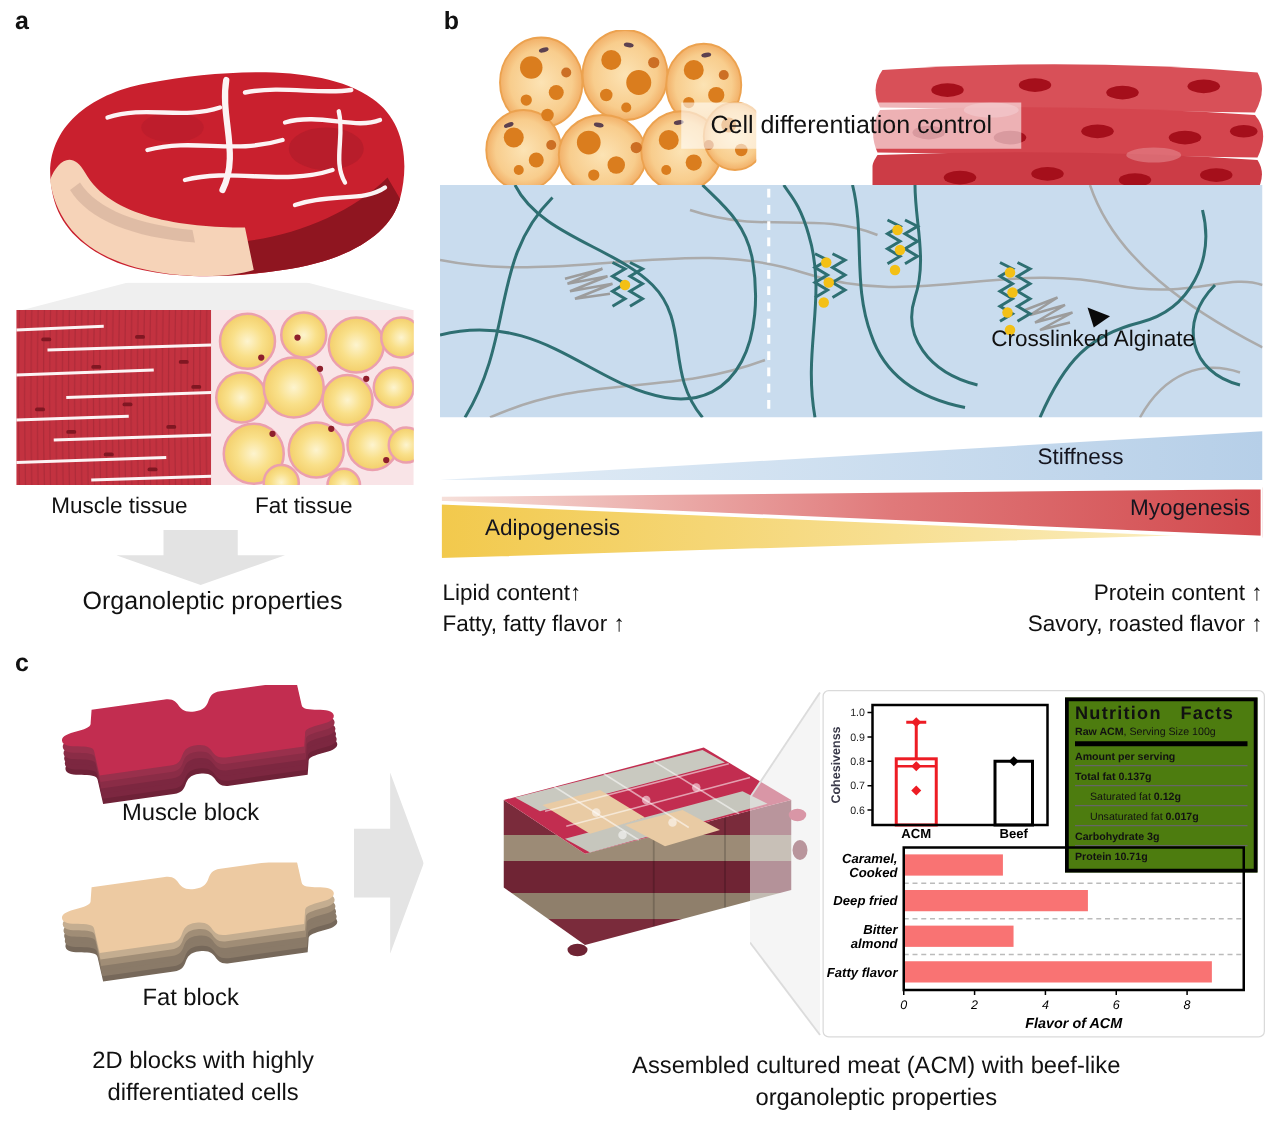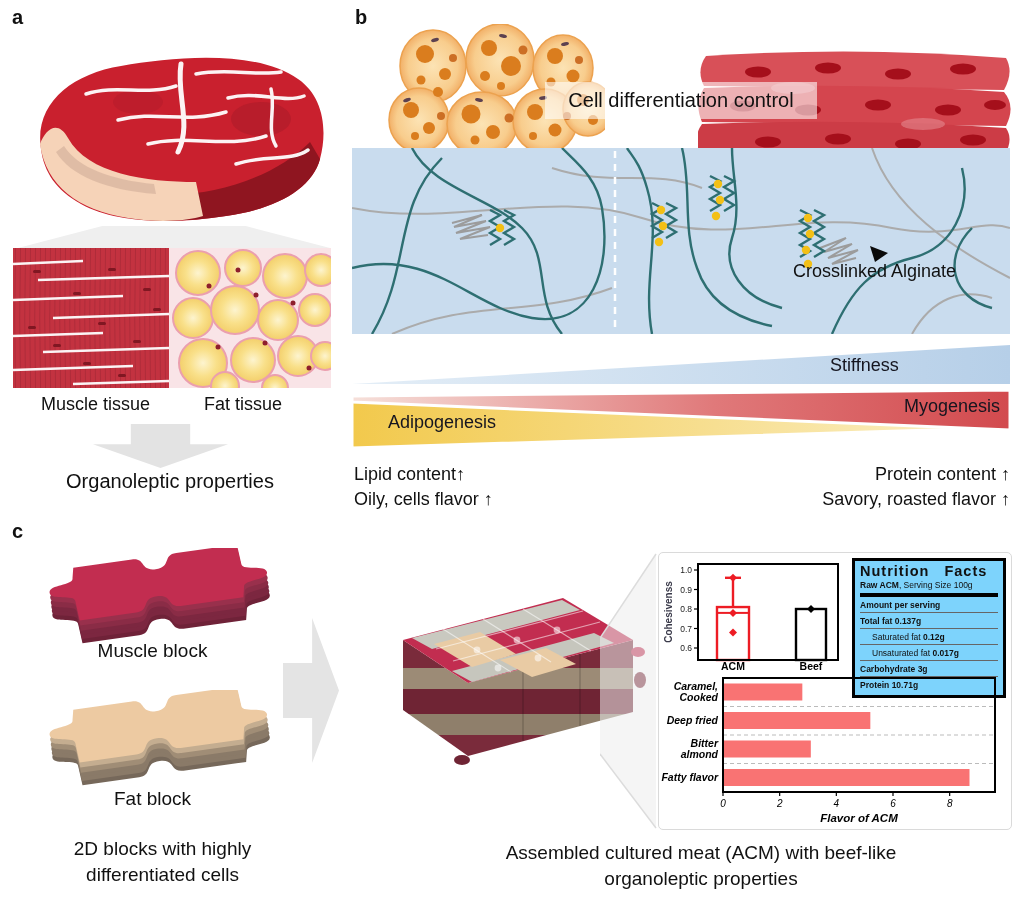--- a/index.html
+++ b/index.html
@@ -10,21 +10,21 @@
   .cap{font-size:19px;text-align:center;}
   .lab17{font-size:18px;}
   .banner{background:rgba(255,255,255,0.58);text-align:center;font-size:20px;line-height:37px;}
   .wedge-label{font-size:18px;color:#15151f;}
   .side-text{font-size:18px;line-height:25px;}
   .arrow-down{background:#e3e3e3;clip-path:polygon(28% 0,72% 0,72% 46%,100% 46%,50% 100%,0 46%,28% 46%);}
   .arrow-right{background:#e4e4e4;clip-path:polygon(0 31%,52% 31%,52% 0,100% 50%,52% 100%,52% 69%,0 69%);}
   .trap{background:#efefef;clip-path:polygon(27% 0,73% 0,100% 100%,0 100%);}
   .inset{border:1.5px solid #dadada;border-radius:5px;background:#fff;}
   
-  .nutrition{border:3px solid #000;background:#7dd3fc;padding:2px 5px 3px 5px;box-sizing:border-box;}
+  .nutrition{border:3px solid #000;background:#4d7c0f;padding:2px 5px 3px 5px;box-sizing:border-box;}
   .n-title{font-weight:bold;font-size:14.5px;letter-spacing:1px;word-spacing:10px;white-space:nowrap;}
   .n-serving{font-size:8.5px;padding:1px 0 2px 0;}
   .n-thick{height:4px;background:#000;margin:1px 0 0 0;}
   .n-amount{font-size:8.5px;font-weight:600;padding:2.5px 0;}
   .n-row{font-size:8.5px;border-top:1px solid #666;padding:2.5px 0;}
   .n-row .val{font-weight:600;}
   .n-row.b .lab{font-weight:bold;}
   .n-row.ind{padding-left:12px;}
 </style>
 </head>
@@ -276,21 +276,21 @@
   <polygon points="0,42 658,3 658,42" fill="url(#gBlue)"></polygon>
   <polygon points="0,56 645,86 0,106" fill="url(#gYellow)" stroke="#ffffff" stroke-width="3"></polygon>
   <polygon points="0,54 658,48 658,88 0,60" fill="url(#gRed)" stroke="#ffffff" stroke-width="3"></polygon>
 </svg>
 <div class="abs wedge-label" style="left:830px;top:355px;width:170px;text-align:left;">Stiffness</div>
 <div class="abs wedge-label" style="left:830px;top:396px;width:170px;text-align:right;">Myogenesis</div>
 <div class="abs wedge-label" style="left:388px;top:412px;">Adipogenesis</div>
 
 <div class="abs side-text" style="left:354px;top:462px;">
   <div>Lipid content↑</div>
-  <div>Oily, cells flavor ↑</div>
+  <div>Fatty, fatty flavor ↑</div>
 </div>
 <div class="abs side-text" style="left:650px;top:462px;width:360px;text-align:right;">
   <div>Protein content ↑</div>
   <div>Savory, roasted flavor ↑</div>
 </div>
 
 <div class="abs panel-letter" style="left:12px;top:520px;">c</div>
 
 <svg class="abs" style="left:22px;top:548px;" width="262" height="102" viewBox="0 0 262 102">
   <defs>

